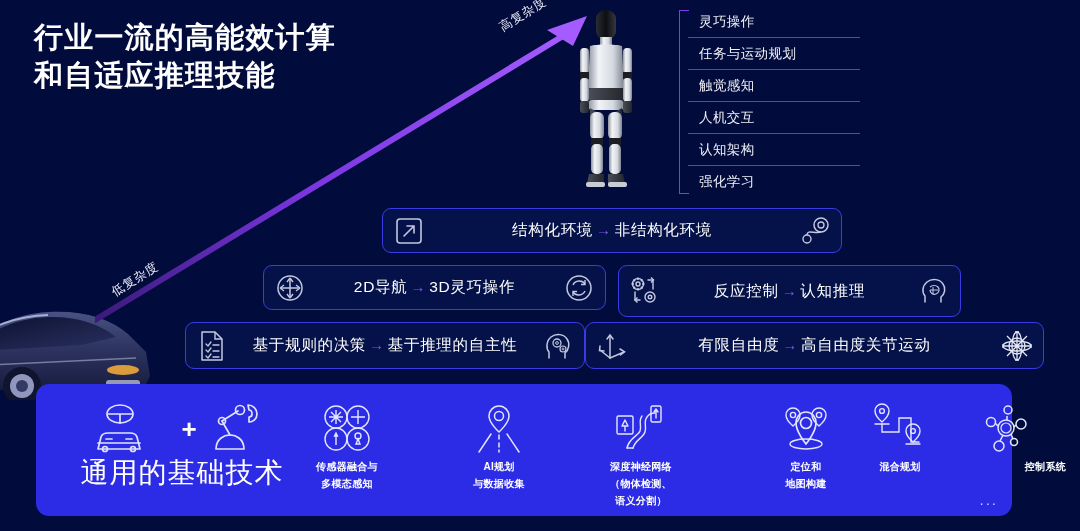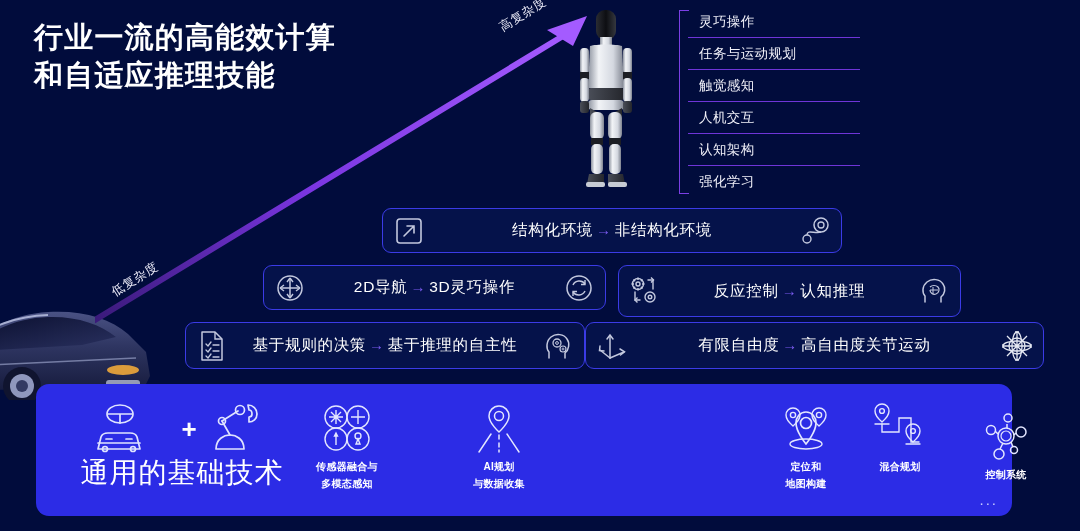--- a/index.html
+++ b/index.html
@@ -82,21 +82,21 @@
   .bb-item .bico{height:58px;display:flex;align-items:center;justify-content:center;color:#e6e8ff;}
   .bb-item .blabel{font-size:10px;line-height:17px;font-weight:700;letter-spacing:.3px;white-space:pre-line;color:#ffffff;}
   #bb-0{left:12px;top:14px;width:268px;}
   #bb-0 .blabel{font-size:28px;line-height:26px;font-weight:400;letter-spacing:1px;}
   #bb-0 .bico{height:62px;}
   #bb-1{left:236px;top:16px;width:150px;}
   #bb-2{left:393px;top:16px;width:140px;}
   #bb-3{left:525px;top:16px;width:160px;}
   #bb-4{left:705px;top:16px;width:130px;}
   #bb-5{left:800px;top:16px;width:128px;}
-  #bb-6{left:910px;top:24px;width:120px;}
+  #bb-6{left:910px;top:16px;width:120px;text-align:right;}
   .bb-ellipsis{
     position:absolute;right:14px;bottom:8px;color:#c8ccff;font-size:15px;letter-spacing:2px;
   }
   .plus{
     font-size:26px;font-weight:700;color:#ffffff;margin:0 7px;line-height:1;
   }
   .row-ico{display:flex;align-items:center;justify-content:center;}
 </style>
 </head>
 <body>
@@ -385,20 +385,38 @@
                 <circle cx="28" cy="14" r="4.5"></circle>
                 <path d="M20 32 L8 50 M36 32 L48 50"></path>
                 <path d="M28 33 V37 M28 41 V45 M28 48 V50"></path>
               </g>
             </svg>
         </div>
         <div class="blabel">AI规划
 与数据收集</div>
       </div>
 
+      <div class="bb-item" id="bb-3">
+        <div class="bico">
+          <svg width="60" height="54" viewBox="0 0 60 54">
+              <g fill="none" stroke="#e3e6ff" stroke-width="1.4" stroke-linecap="round" stroke-linejoin="round">
+                <rect x="6" y="14" width="16" height="18" rx="1.5"></rect>
+                <path d="M14 18 L11 24 H17 Z M14 24 V29"></path>
+                <rect x="40" y="4" width="10" height="16" rx="1.5"></rect>
+                <path d="M45 8 V16 M43 10 L45 7 L47 10"></path>
+                <path d="M22 46 C24 38 32 36 34 30 C36 24 32 20 36 15 C38 12 42 11 44 11"></path>
+                <path d="M16 46 C18 36 27 34 29 29 C31 23 27 19 31 14"></path>
+                <path d="M16 46 H22"></path>
+              </g>
+            </svg>
+        </div>
+        <div class="blabel">深度神经网络
+（物体检测、
+语义分割）</div>
+      </div>
 
       <div class="bb-item" id="bb-4">
         <div class="bico">
           <svg width="60" height="54" viewBox="0 0 60 54">
               <g fill="none" stroke="#e3e6ff" stroke-width="1.4" stroke-linecap="round">
                 <path d="M17 6 C21 6 24 9 24 13 C24 18 17 24 17 24 C17 24 10 18 10 13 C10 9 13 6 17 6 Z"></path>
                 <circle cx="17" cy="13" r="2.6"></circle>
                 <path d="M43 6 C47 6 50 9 50 13 C50 18 43 24 43 24 C43 24 36 18 36 13 C36 9 39 6 43 6 Z"></path>
                 <circle cx="43" cy="13" r="2.6"></circle>
                 <path d="M30 10 C36 10 40 15 40 21 C40 30 30 42 30 42 C30 42 20 30 20 21 C20 15 24 10 30 10 Z" stroke-width="1.7"></path>

